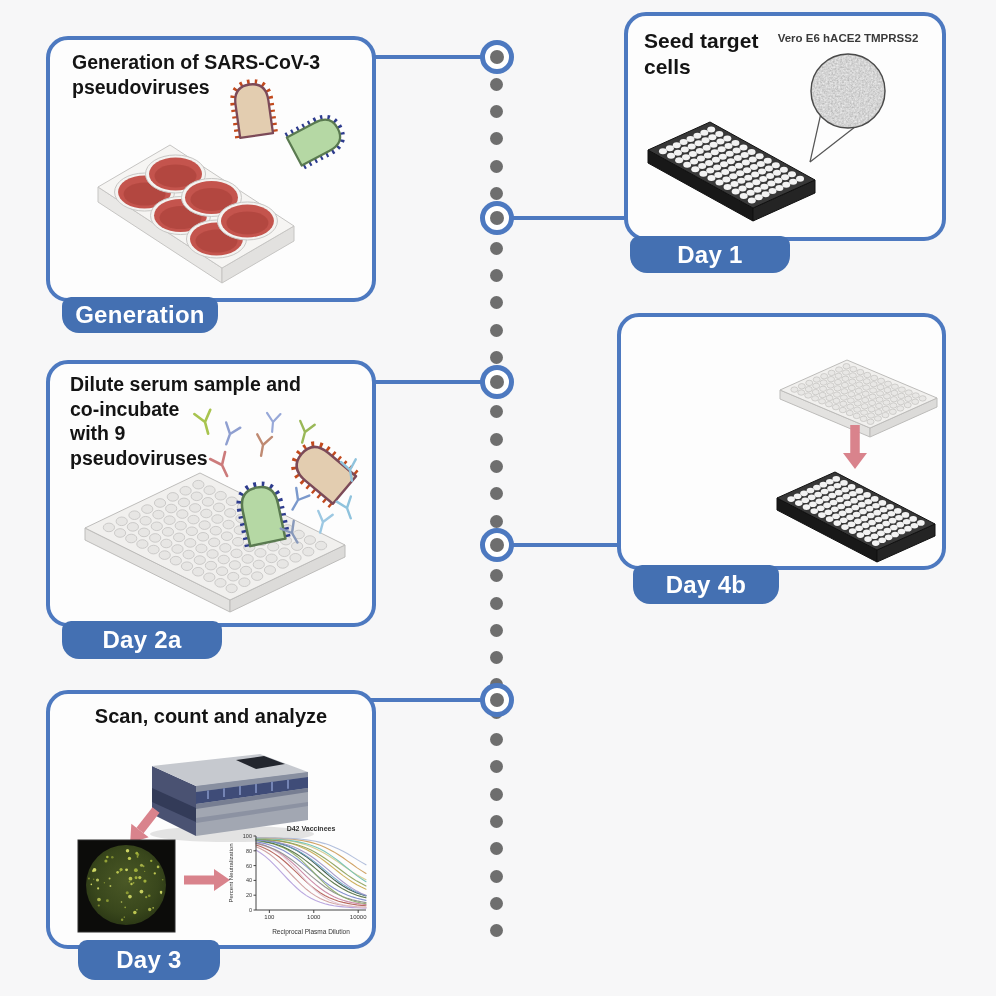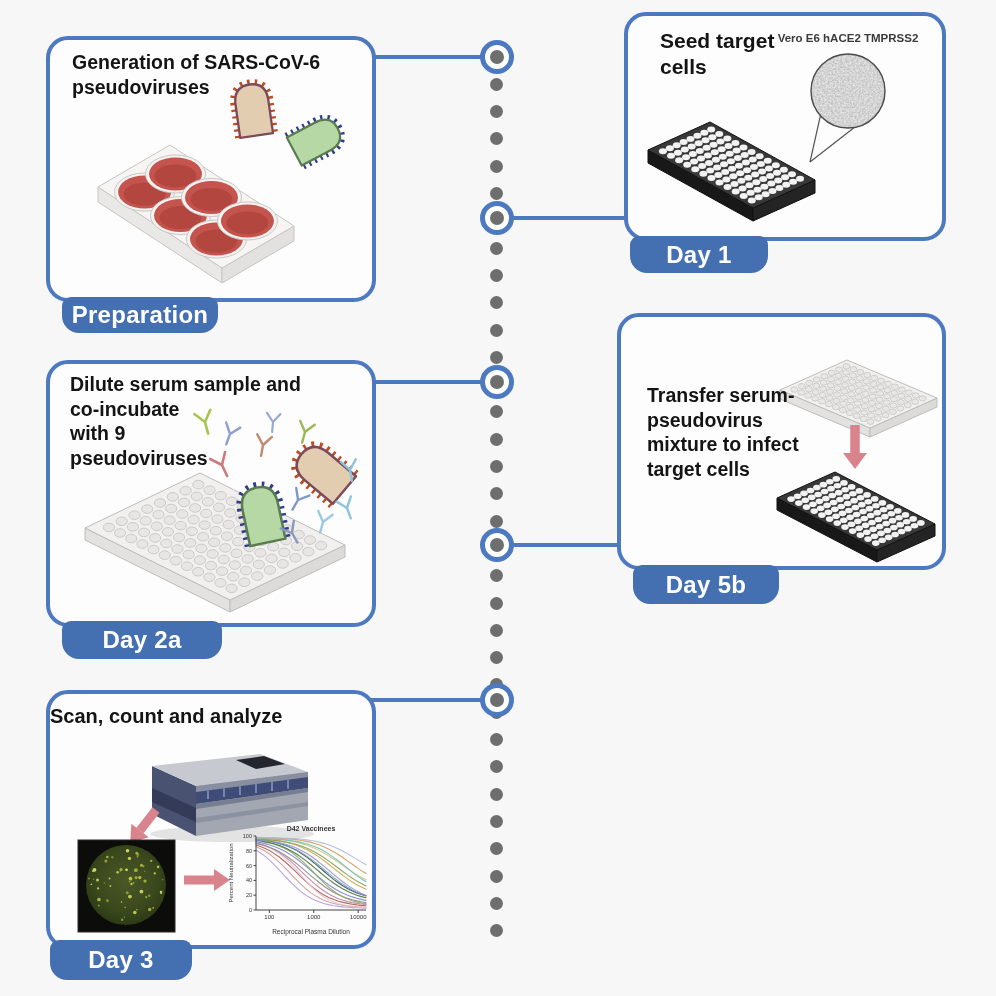--- a/index.html
+++ b/index.html
@@ -30,21 +30,21 @@
   <div class="connector" style="left:510px;top:543px;width:111px"></div>
   <div class="connector" style="left:370px;top:698px;width:114px"></div>
 
   <div class="node" style="left:480px;top:40px"></div>
   <div class="node" style="left:480px;top:201px"></div>
   <div class="node" style="left:480px;top:365px"></div>
   <div class="node" style="left:480px;top:528px"></div>
   <div class="node" style="left:480px;top:683px"></div>
 
   <section class="panel" style="left:46px;top:36px;width:330px;height:266px">
-    <div class="box-title" style="left:22px;top:10px;width:294px;font-size:19.5px">Generation of SARS-CoV-6
+    <div class="box-title" style="left:22px;top:10px;width:294px;font-size:19.5px">Generation of SARS-CoV-3
 pseudoviruses</div>
     <svg class="art" id="svg-prep" width="322" height="258" viewBox="0 0 322 258">
         <polygon points="48.0,147.0 172.0,228.0 172.0,243.0 48.0,162.0" fill="#e9e8e6" stroke="#c6c5c3" stroke-width="1"></polygon>
         <polygon points="172.0,228.0 244.0,186.0 244.0,201.0 172.0,243.0" fill="#e2e1df" stroke="#c6c5c3" stroke-width="1"></polygon>
         <polygon points="48.0,147.0 172.0,228.0 244.0,186.0 120.0,105.0" fill="#f6f5f3" stroke="#c6c5c3" stroke-width="1"></polygon>
         <ellipse cx="94.56" cy="152.04" rx="30" ry="19" fill="#f4f3f1" stroke="#c8c7c5" stroke-width="1"></ellipse>
         <ellipse cx="94.56" cy="152.04" rx="26.5" ry="16.5" fill="#c4544d"></ellipse>
         <ellipse cx="94.56" cy="154.04" rx="21" ry="11.5" fill="#b0453e" opacity="0.85"></ellipse>
         <ellipse cx="130.52" cy="175.53" rx="30" ry="19" fill="#f4f3f1" stroke="#c8c7c5" stroke-width="1"></ellipse>
         <ellipse cx="130.52" cy="175.53" rx="26.5" ry="16.5" fill="#c4544d"></ellipse>
@@ -64,24 +64,24 @@
         <g transform="translate(203,70) rotate(-8) scale(0.92)">
           <path d="M-18 28 L-18 -8 Q-18 -28 0 -28 Q18 -28 18 -8 L18 28" fill="none" stroke="#c24a1e" stroke-width="11" stroke-dasharray="2.4 4.8"></path>
           <path d="M-18 28 L-18 -8 Q-18 -28 0 -28 Q18 -28 18 -8 L18 28 Z" fill="#e3cdb0" stroke="#7c4a58" stroke-width="2.5" stroke-linejoin="round"></path>
         </g>
         <g transform="translate(266,100) rotate(62) scale(0.88)">
           <path d="M-18 28 L-18 -8 Q-18 -28 0 -28 Q18 -28 18 -8 L18 28" fill="none" stroke="#2e3c8e" stroke-width="11" stroke-dasharray="2.4 4.8"></path>
           <path d="M-18 28 L-18 -8 Q-18 -28 0 -28 Q18 -28 18 -8 L18 28 Z" fill="#b5d8a4" stroke="#5a7a50" stroke-width="2.5" stroke-linejoin="round"></path>
         </g>
       </svg>
   </section>
-  <div class="badge" style="left:62px;top:297px;width:156px;height:36px">Preparation</div>
+  <div class="badge" style="left:62px;top:297px;width:156px;height:36px">Generation</div>
 
   <section class="panel" style="left:624px;top:12px;width:322px;height:229px">
-    <div class="box-title" style="left:32px;top:12px;width:220px;font-size:21px">Seed target
+    <div class="box-title" style="left:16px;top:12px;width:220px;font-size:21px">Seed target
 cells</div>
     <div class="annotation" style="left:92px;top:16px;width:256px;font-size:11.5px">Vero E6 hACE2 TMPRSS2</div>
     <svg class="art" id="svg-day1" width="314" height="221" viewBox="0 0 314 221">
         <polygon points="20.0,134.0 125.0,192.0 125.0,205.0 20.0,147.0" fill="#181818" stroke="#111111" stroke-width="1"></polygon>
         <polygon points="125.0,192.0 187.0,164.0 187.0,177.0 125.0,205.0" fill="#242424" stroke="#111111" stroke-width="1"></polygon>
         <polygon points="20.0,134.0 125.0,192.0 187.0,164.0 82.0,106.0" fill="#383838" stroke="#111111" stroke-width="1"></polygon>
         <ellipse cx="34.965811965811966" cy="135.35042735042734" rx="4" ry="3" fill="#f2f2f2"></ellipse>
         <ellipse cx="43.04273504273504" cy="139.81196581196582" rx="4" ry="3" fill="#f2f2f2"></ellipse>
         <ellipse cx="51.11965811965812" cy="144.27350427350427" rx="4" ry="3" fill="#f2f2f2"></ellipse>
         <ellipse cx="59.19658119658119" cy="148.73504273504273" rx="4" ry="3" fill="#f2f2f2"></ellipse>
@@ -179,21 +179,21 @@
         <ellipse cx="172.03418803418805" cy="162.64957264957266" rx="4" ry="3" fill="#f2f2f2"></ellipse>
         <line x1="182" y1="146" x2="193" y2="97" stroke="#555" stroke-width="1.2"></line>
         <line x1="182" y1="146" x2="250" y2="93" stroke="#555" stroke-width="1.2"></line>
         <circle cx="220" cy="75" r="37" fill="#c4c4c2"></circle>
         <g clip-path="url(#circ-day1)">
           <rect x="182" y="37" width="78" height="78" filter="url(#grain)" opacity="0.9"></rect>
         </g>
         <circle cx="220" cy="75" r="37" fill="none" stroke="#4a4a4a" stroke-width="1.4"></circle>
       </svg>
   </section>
-  <div class="badge" style="left:630px;top:236px;width:138px;height:37px">Day 1</div>
+  <div class="badge" style="left:630px;top:236px;width:160px;height:37px">Day 1</div>
 
   <section class="panel" style="left:46px;top:360px;width:330px;height:267px">
     <div class="box-title" style="left:20px;top:8px;width:294px;font-size:19.5px">Dilute serum sample and
 co-incubate
 with 9
 pseudoviruses</div>
     <svg class="art" id="svg-day2a" width="322" height="259" viewBox="0 0 322 259">
         <polygon points="35.0,164.0 180.0,236.0 180.0,248.0 35.0,176.0" fill="#e3e2e0" stroke="#bdbcba" stroke-width="1"></polygon>
         <polygon points="180.0,236.0 295.0,181.0 295.0,193.0 180.0,248.0" fill="#dcdbd9" stroke="#bdbcba" stroke-width="1"></polygon>
         <polygon points="35.0,164.0 180.0,236.0 295.0,181.0 150.0,109.0" fill="#f1f0ee" stroke="#bdbcba" stroke-width="1"></polygon>
@@ -332,24 +332,20 @@
           <path d="M0 11 L0 0 M0 0 L-7.5 -9.5 M0 0 L7.5 -9.5" stroke="#9cc8e2" stroke-width="2.4" stroke-linecap="round" fill="none"></path>
         </g>
         <g transform="translate(242,169) rotate(-30) scale(1)">
           <path d="M0 11 L0 0 M0 0 L-7.5 -9.5 M0 0 L7.5 -9.5" stroke="#8899bb" stroke-width="2.4" stroke-linecap="round" fill="none"></path>
         </g>
       </svg>
   </section>
   <div class="badge" style="left:62px;top:621px;width:160px;height:38px">Day 2a</div>
 
   <section class="panel" style="left:617px;top:313px;width:329px;height:257px">
-    <div class="box-title" style="left:26px;top:66px;width:180px;font-size:19.5px">Transfer serum-
-pseudovirus
-mixture to infect
-target cells</div>
     <svg class="art" id="svg-day2b" width="321" height="249" viewBox="0 0 321 249">
         <polygon points="159.0,73.0 249.0,111.0 249.0,120.0 159.0,82.0" fill="#e3e2e0" stroke="#bdbcba" stroke-width="1"></polygon>
         <polygon points="249.0,111.0 316.0,81.0 316.0,90.0 249.0,120.0" fill="#dcdbd9" stroke="#bdbcba" stroke-width="1"></polygon>
         <polygon points="159.0,73.0 249.0,111.0 316.0,81.0 226.0,43.0" fill="#f1f0ee" stroke="#bdbcba" stroke-width="1"></polygon>
         <ellipse cx="173.3675213675214" cy="72.58974358974359" rx="3.5" ry="2.7" fill="#e8e7e5" stroke="#c6c5c3" stroke-width="0.8"></ellipse>
         <ellipse cx="180.2905982905983" cy="75.51282051282051" rx="3.5" ry="2.7" fill="#e8e7e5" stroke="#c6c5c3" stroke-width="0.8"></ellipse>
         <ellipse cx="187.21367521367523" cy="78.43589743589745" rx="3.5" ry="2.7" fill="#e8e7e5" stroke="#c6c5c3" stroke-width="0.8"></ellipse>
         <ellipse cx="194.13675213675214" cy="81.35897435897436" rx="3.5" ry="2.7" fill="#e8e7e5" stroke="#c6c5c3" stroke-width="0.8"></ellipse>
         <ellipse cx="201.05982905982907" cy="84.28205128205128" rx="3.5" ry="2.7" fill="#e8e7e5" stroke="#c6c5c3" stroke-width="0.8"></ellipse>
         <ellipse cx="207.982905982906" cy="87.20512820512822" rx="3.5" ry="2.7" fill="#e8e7e5" stroke="#c6c5c3" stroke-width="0.8"></ellipse>
@@ -541,24 +537,24 @@
         <ellipse cx="246.017094017094" cy="177.88888888888889" rx="3.8" ry="2.8" fill="#f2f2f2"></ellipse>
         <ellipse cx="253.7094017094017" cy="181.88888888888889" rx="3.8" ry="2.8" fill="#f2f2f2"></ellipse>
         <ellipse cx="261.4017094017094" cy="185.88888888888889" rx="3.8" ry="2.8" fill="#f2f2f2"></ellipse>
         <ellipse cx="269.0940170940171" cy="189.88888888888889" rx="3.8" ry="2.8" fill="#f2f2f2"></ellipse>
         <ellipse cx="276.78632478632477" cy="193.88888888888889" rx="3.8" ry="2.8" fill="#f2f2f2"></ellipse>
         <ellipse cx="284.4786324786325" cy="197.88888888888889" rx="3.8" ry="2.8" fill="#f2f2f2"></ellipse>
         <ellipse cx="292.1709401709402" cy="201.88888888888889" rx="3.8" ry="2.8" fill="#f2f2f2"></ellipse>
         <ellipse cx="299.86324786324786" cy="205.88888888888889" rx="3.8" ry="2.8" fill="#f2f2f2"></ellipse>
       </svg>
   </section>
-  <div class="badge" style="left:633px;top:565px;width:146px;height:39px">Day 5b</div>
+  <div class="badge" style="left:633px;top:565px;width:146px;height:39px">Day 4b</div>
 
   <section class="panel" style="left:46px;top:690px;width:330px;height:259px">
-    <div class="box-title" style="left:0;top:10px;width:322px;font-size:20px;">Scan, count and analyze</div>
+    <div class="box-title" style="left:0;top:10px;width:322px;font-size:20px;text-align:center">Scan, count and analyze</div>
     <svg class="art" id="svg-day3" width="322" height="251" viewBox="0 0 322 251">
         <g transform="translate(86,36)">
           <ellipse cx="96" cy="104" rx="82" ry="8" fill="rgba(0,0,0,0.10)"></ellipse>
           <polygon points="16,36 16,84 60,106 60,56" fill="#4a5272"></polygon>
           <polygon points="16,58 16,72 60,92 60,78" fill="#333b58"></polygon>
           <polygon points="16,36 60,56 172,42 124,24" fill="#c6c9cf"></polygon>
           <polygon points="60,56 172,42 172,90 60,106" fill="#a2a7b2"></polygon>
           <polygon points="60,56 172,42 172,47 60,62" fill="#888fa0"></polygon>
           <polygon points="60,62 172,47 172,58 60,74" fill="#3f4c78"></polygon>
           <polygon points="60,74 172,58 172,62 60,79" fill="#777e92"></polygon>
@@ -678,21 +674,21 @@
           <text x="26" y="60.4" font-size="5.5" fill="#333" text-anchor="end" font-family="Liberation Sans, sans-serif">40</text>
           <line x1="27.5" y1="43.6" x2="30" y2="43.6" stroke="#444" stroke-width="1"></line>
           <text x="26" y="45.6" font-size="5.5" fill="#333" text-anchor="end" font-family="Liberation Sans, sans-serif">60</text>
           <line x1="27.5" y1="28.799999999999997" x2="30" y2="28.799999999999997" stroke="#444" stroke-width="1"></line>
           <text x="26" y="30.799999999999997" font-size="5.5" fill="#333" text-anchor="end" font-family="Liberation Sans, sans-serif">80</text>
           <line x1="27.5" y1="14" x2="30" y2="14" stroke="#444" stroke-width="1"></line>
           <text x="26" y="16" font-size="5.5" fill="#333" text-anchor="end" font-family="Liberation Sans, sans-serif">100</text>
         </g>
       </svg>
   </section>
-  <div class="badge" style="left:50px;top:940px;width:142px;height:40px">Day 3</div>
+  <div class="badge" style="left:78px;top:940px;width:142px;height:40px">Day 3</div>
 
   <svg width="0" height="0" style="position:absolute">
     <defs>
       <radialGradient id="fluoroGrad" cx="50%" cy="45%" r="62%">
         <stop offset="0%" stop-color="#4a5826"></stop>
         <stop offset="65%" stop-color="#39471c"></stop>
         <stop offset="100%" stop-color="#273313"></stop>
       </radialGradient>
       <filter id="grain">
         <feTurbulence type="fractalNoise" baseFrequency="0.55" numOctaves="3" seed="11"></feTurbulence>

